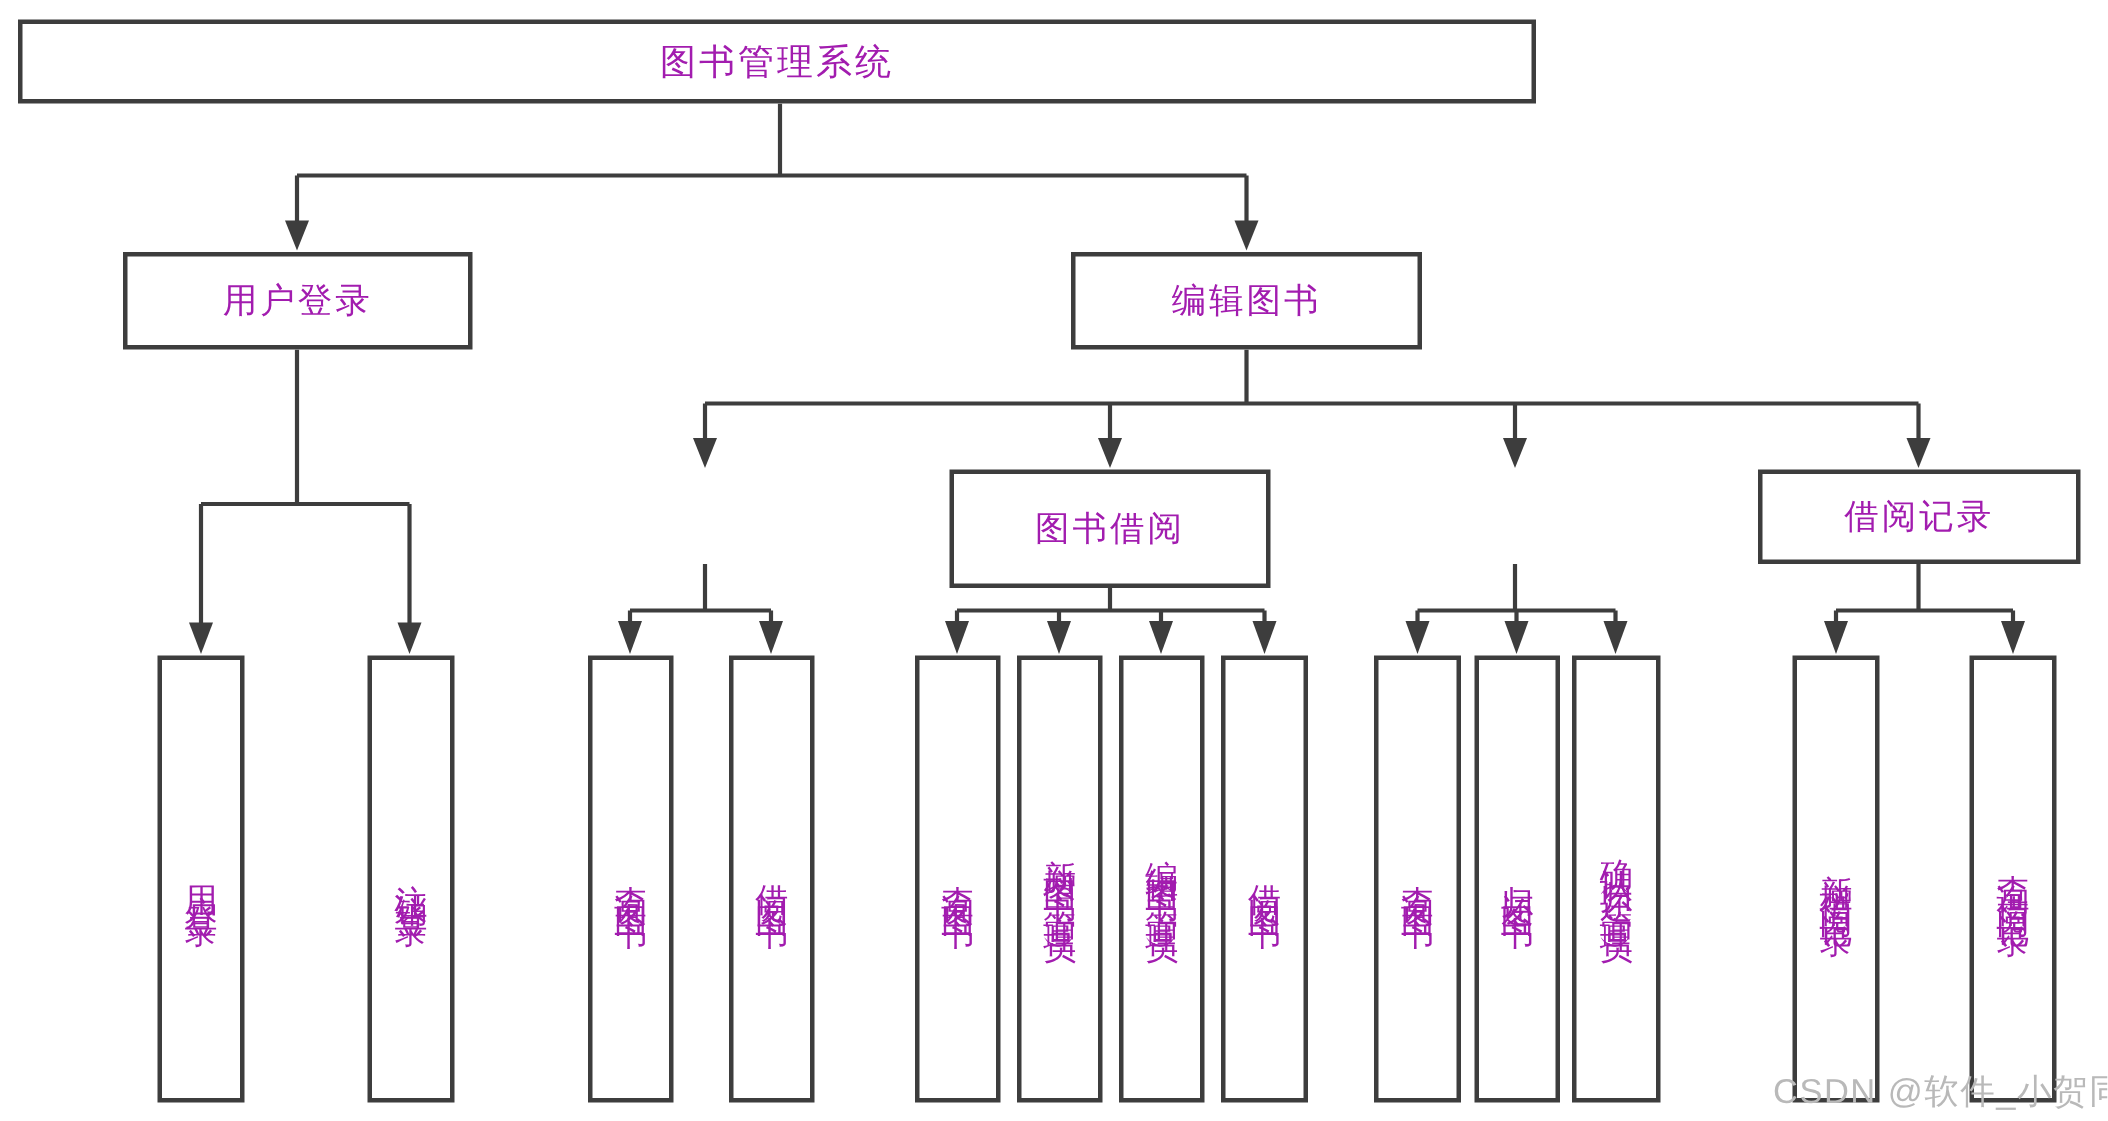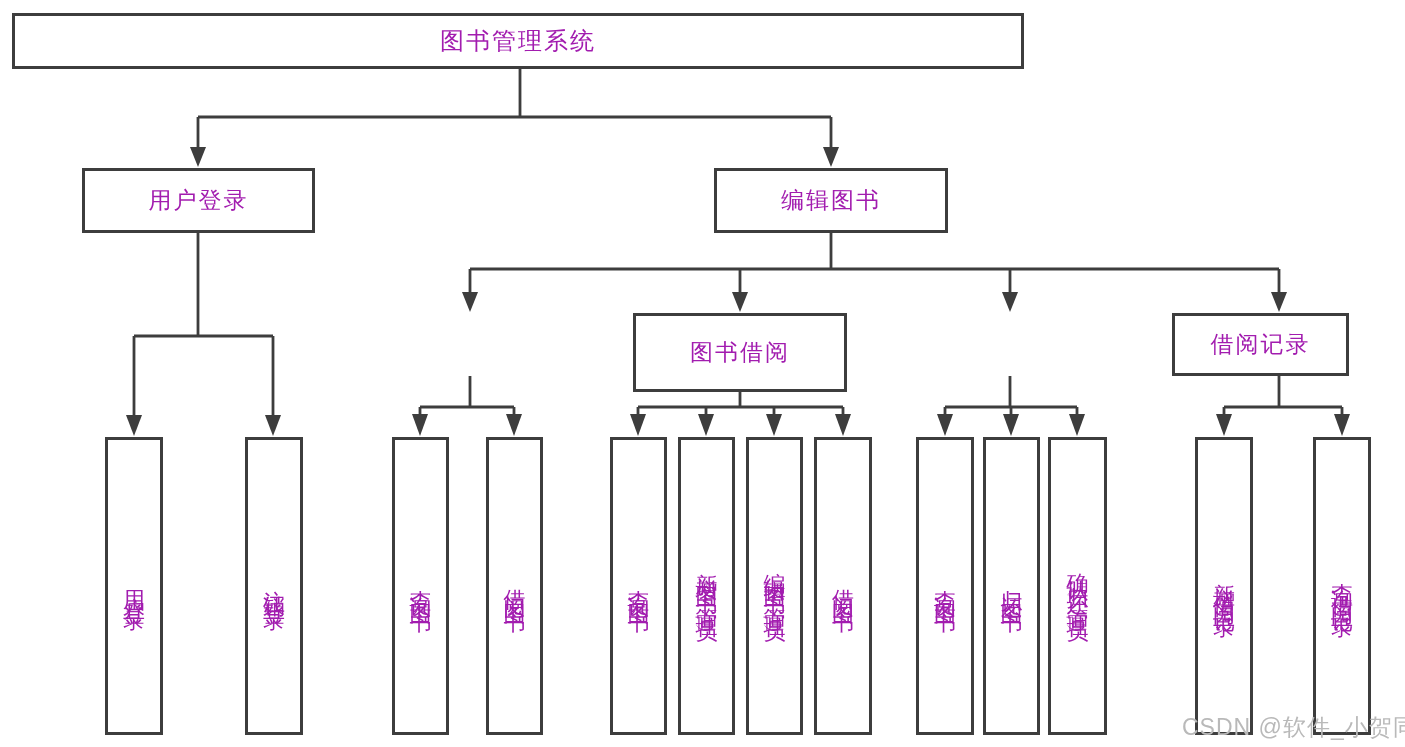--- a/index.html
+++ b/index.html
@@ -113,21 +113,21 @@
       <path d="M1334 414 h16 l-8 22 z"></path>
     </g>
   </svg>
 
   <div class="box root-box" style="left:12px;top:13px;width:1012px;height:56px">图书管理系统</div>
 
   <div class="box branch-box" style="left:82px;top:168px;width:233px;height:65px">用户登录</div>
   <div class="box branch-box" style="left:714px;top:168px;width:234px;height:65px">编辑图书</div>
 
   <div class="box branch-box" style="left:633px;top:313px;width:214px;height:79px">图书借阅</div>
-  <div class="box branch-box" style="left:1172px;top:313px;width:177px;height:63px">借阅记录</div>
+  <div class="box branch-box" style="left:1172px;top:313px;width:215px;height:63px">借阅记录</div>
 
   <div class="box leaf-box" style="left:105px;top:437px;width:58px;height:298px">用户登录</div>
   <div class="box leaf-box" style="left:245px;top:437px;width:58px;height:298px">注销登录</div>
 
   <div class="box leaf-box" style="left:392px;top:437px;width:57px;height:298px">查询图书</div>
   <div class="box leaf-box" style="left:486px;top:437px;width:57px;height:298px">借阅图书</div>
 
   <div class="box leaf-box" style="left:610px;top:437px;width:57px;height:298px">查询图书</div>
   <div class="box leaf-box" style="left:678px;top:437px;width:57px;height:298px">新增图书（管理员）</div>
   <div class="box leaf-box" style="left:746px;top:437px;width:57px;height:298px">编辑图书（管理员）</div>

